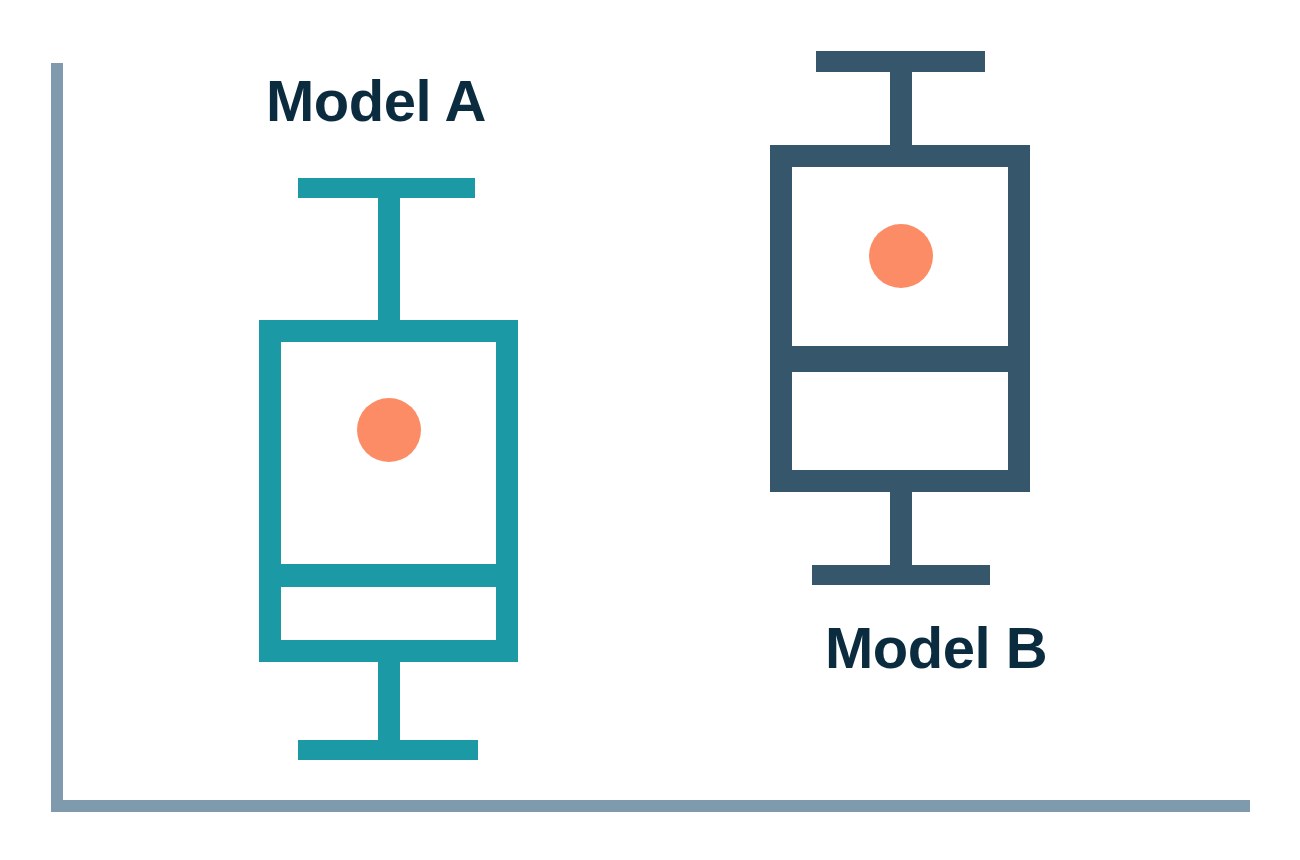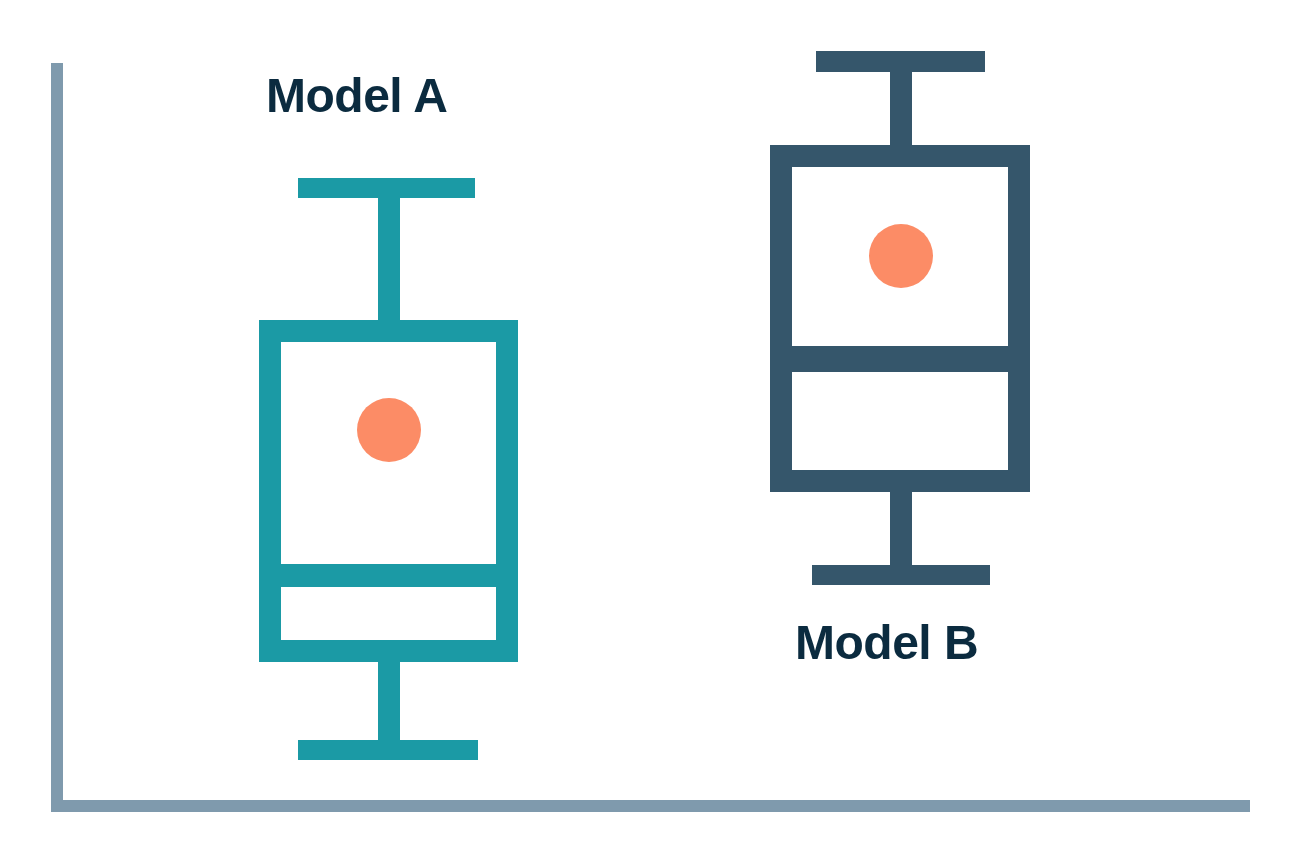--- a/index.html
+++ b/index.html
@@ -56,21 +56,21 @@
     box-sizing: border-box;
   }
   .bp-mean-dot {
     border-radius: 50%;
   }
   
   .series-label {
     position: absolute;
     font-family: "Liberation Sans", sans-serif;
     font-weight: bold;
-    font-size: 48px;
+    font-size: 58px;
     line-height: 1;
     color: #0b2b3f;
     white-space: nowrap;
     letter-spacing: -0.5px;
   }
   #label-model-a {
     left: 266px;
     top: 72px;
   }
   #label-model-b {
@@ -100,15 +100,15 @@
     <div class="bp-part bp-whisker-stem" style="left: 890px; top: 51px; width: 22px; height: 94px; background: rgb(53, 86, 107);"></div>
     <div class="bp-part bp-cap" style="left: 816px; top: 51px; width: 169px; height: 21px; background: rgb(53, 86, 107);"></div>
     <div class="bp-part bp-box" style="left: 770px; top: 145px; width: 260px; height: 347px; border: 22px solid rgb(53, 86, 107); background: rgb(255, 255, 255);"></div>
     <div class="bp-part bp-median" style="left: 770px; top: 346px; width: 260px; height: 26px; background: rgb(53, 86, 107);"></div>
     <div class="bp-part bp-whisker-stem" style="left: 890px; top: 492px; width: 22px; height: 93px; background: rgb(53, 86, 107);"></div>
     <div class="bp-part bp-cap" style="left: 812px; top: 565px; width: 178px; height: 20px; background: rgb(53, 86, 107);"></div>
     <div class="bp-part bp-mean-dot" style="left: 869px; top: 224px; width: 64px; height: 64px; background: rgb(252, 140, 102);"></div>
   </div>
 
   <div class="series-label" id="label-model-a" style="color: rgb(11, 43, 63);">Model A</div>
-  <div class="series-label" id="label-model-b" style="color: rgb(11, 43, 63);">Model B</div>
+  <div class="series-label" id="label-model-b" style="color: rgb(11, 43, 63); margin-left: 30px;">Model B</div>
 
 </div>
 
 </body></html>

